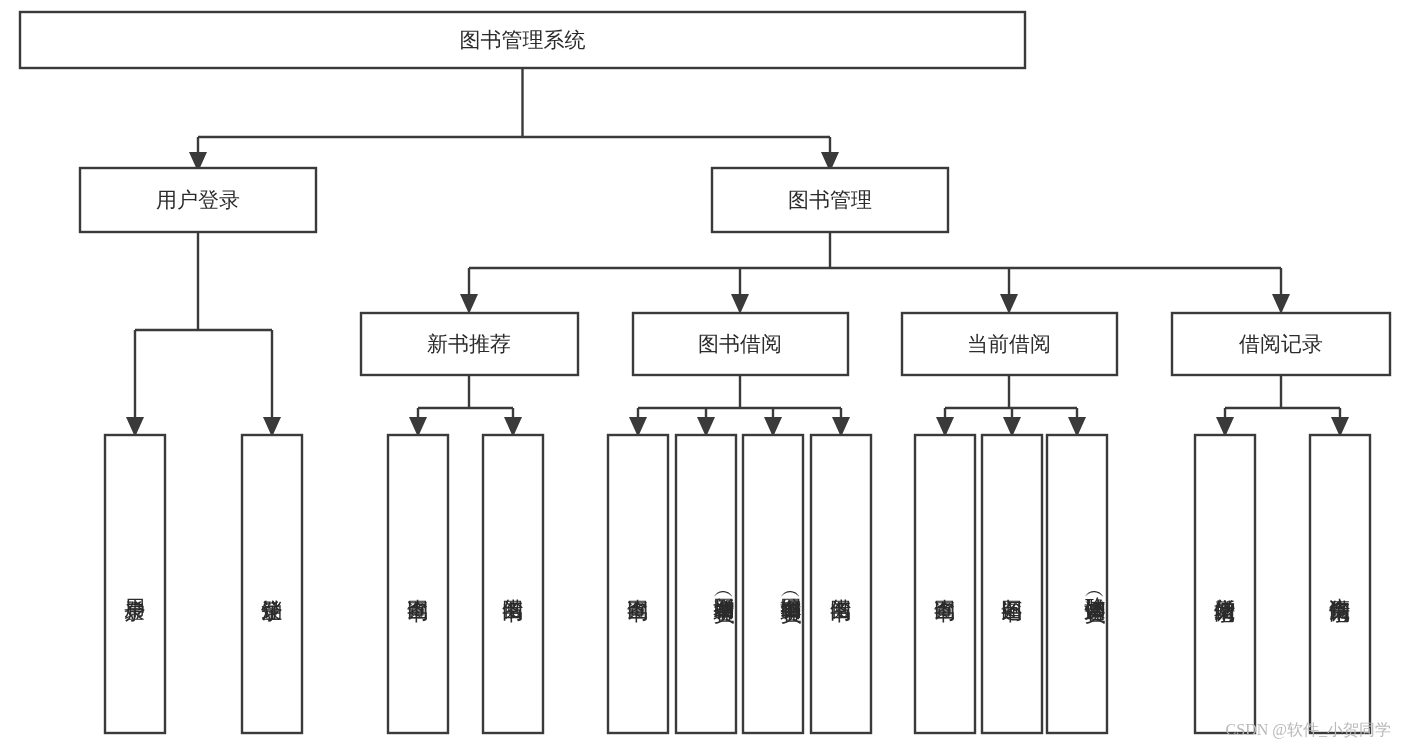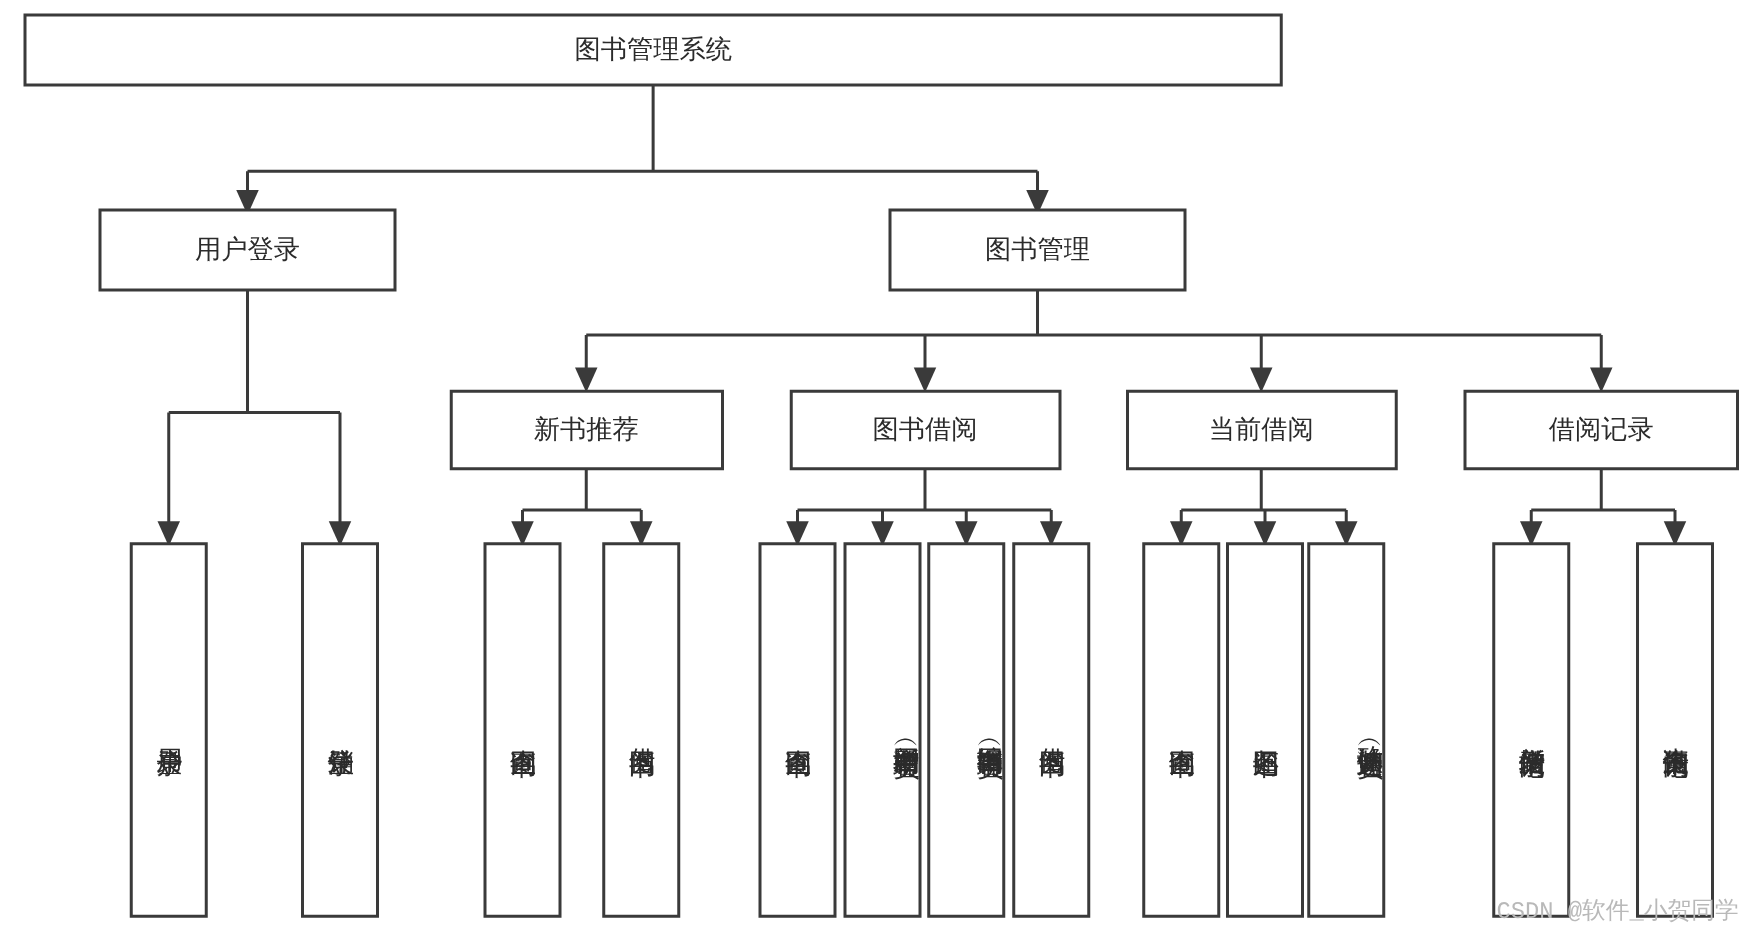--- a/index.html
+++ b/index.html
@@ -60,22 +60,22 @@
     text-orientation: upright;
     letter-spacing: 1px;
     white-space: nowrap;
     pointer-events: none;
   }
   .watermark {
     position: absolute;
     right: 14px;
     bottom: 6px;
     color: #b9b9b9;
-    font-size: 19px;
-    font-family: Liberation Mono, monospace;
+    font-size: 16px;
+    font-family: Liberation Serif, serif;
     white-space: nowrap;
   }
 </style>
 </head>
 <body>
 
 <div id="diagram-root">
 
   <svg id="flowchart" viewBox="0 0 1405 747">
 

